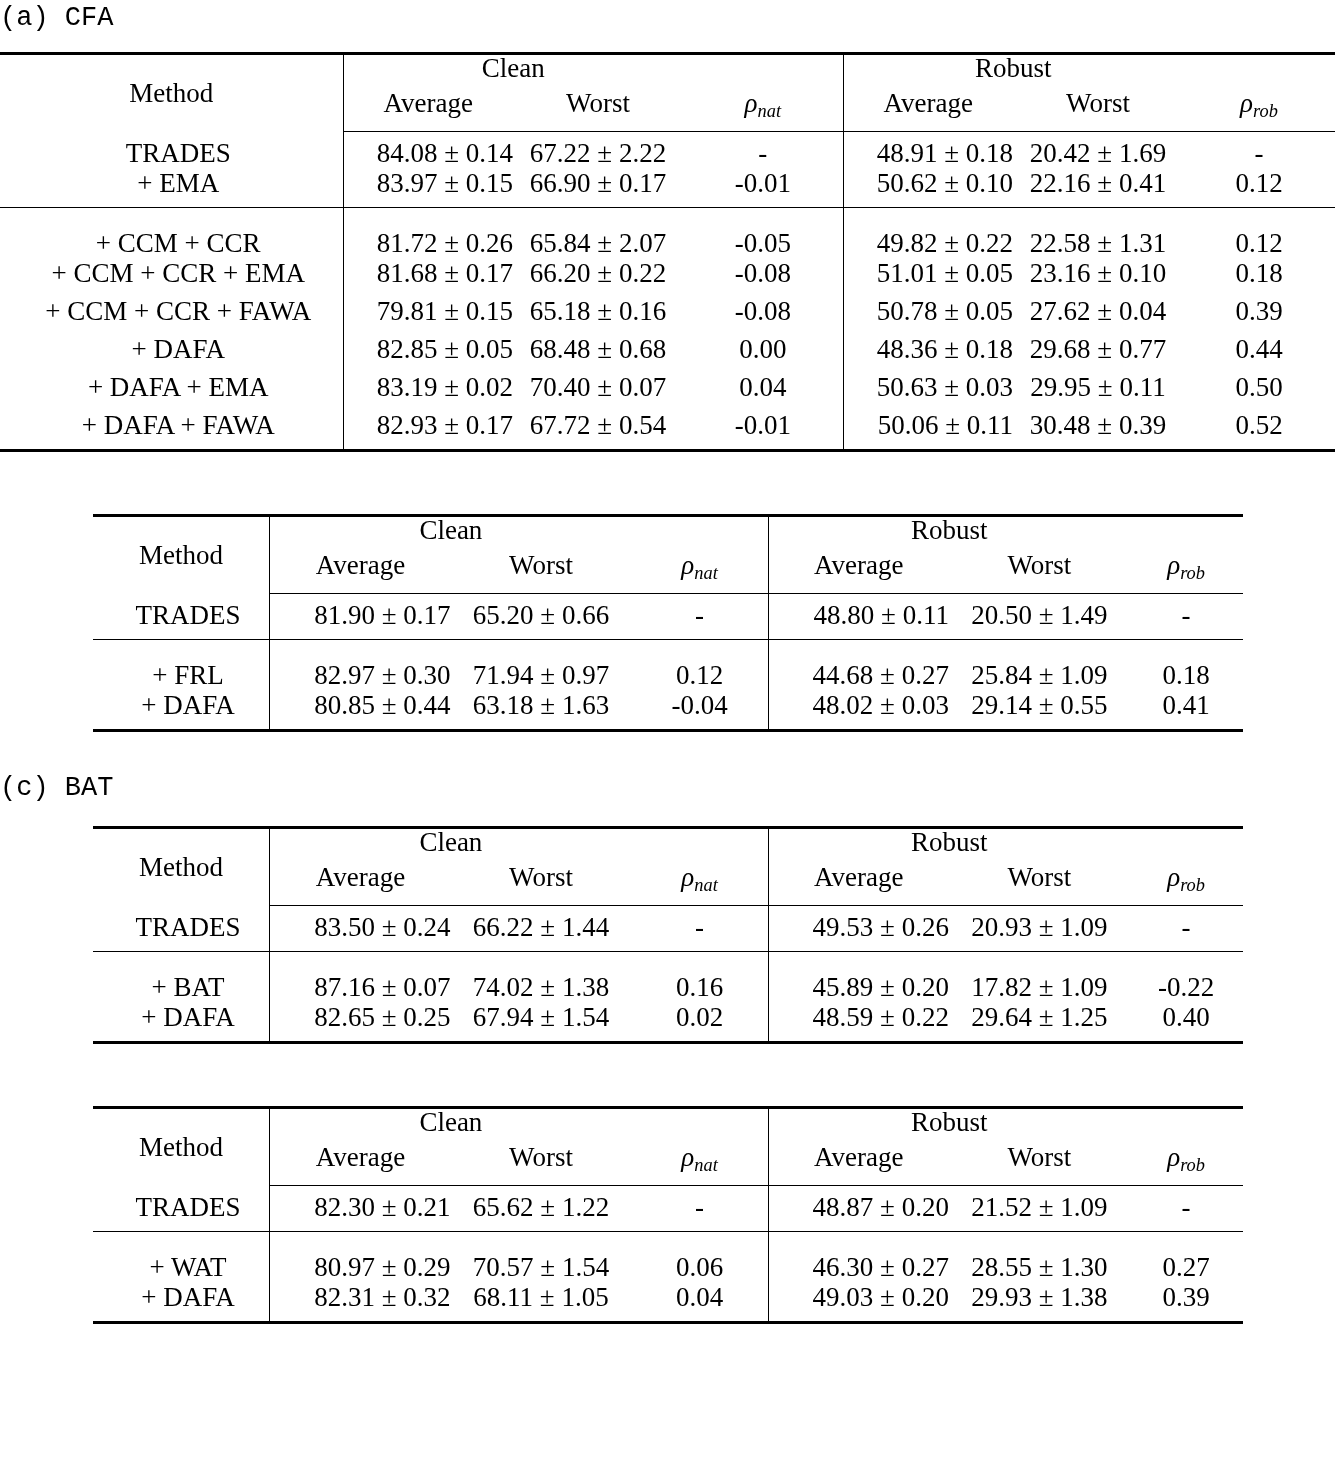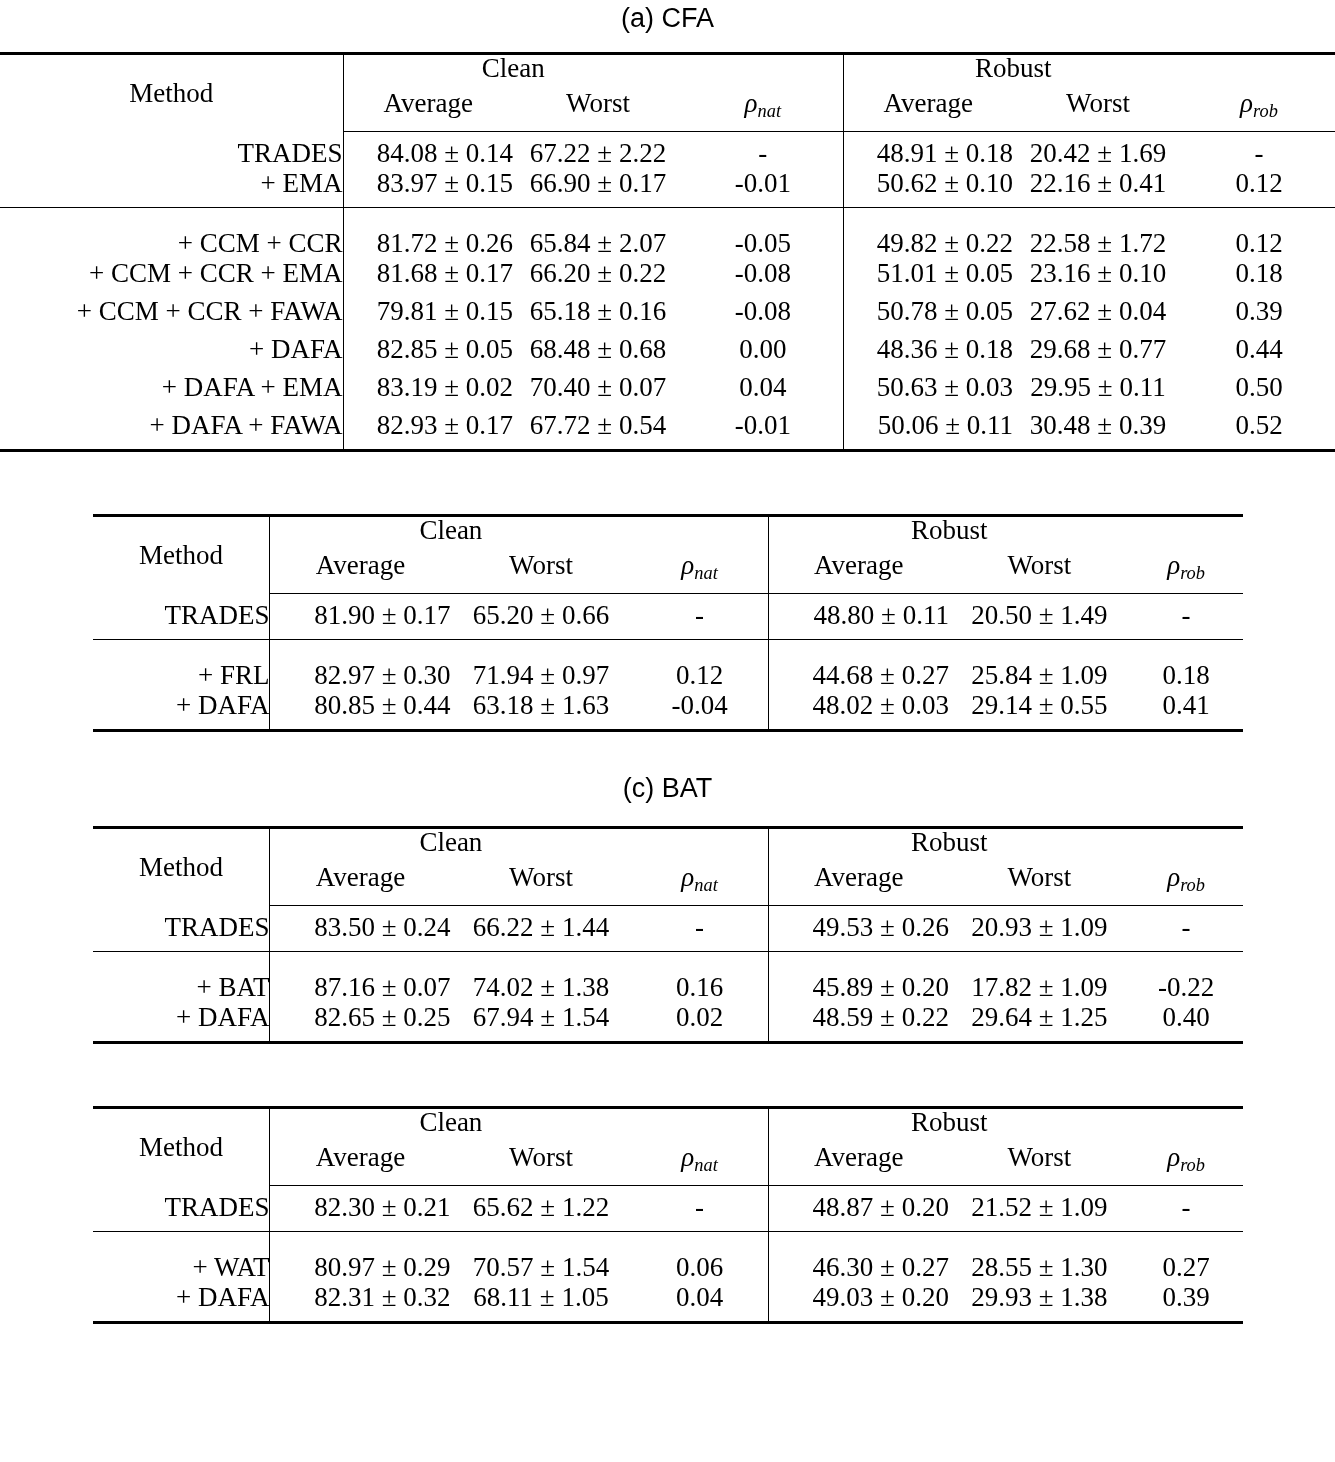--- a/index.html
+++ b/index.html
@@ -15,24 +15,24 @@
     overflow: hidden;
   }
 
   .page {
     position: relative;
     width: 1335px;
     height: 1462px;
   }
 
   .caption {
-    text-align: center;
+    text-align: left;
     font-size: 27px;
     line-height: 32px;
-    font-family: Liberation Sans, sans-serif;
+    font-family: Liberation Mono, monospace;
   }
 
   table.tbl {
     border-collapse: collapse;
     font-size: 27px;
     line-height: 1.0;
     table-layout: fixed;
   }
 
   
@@ -41,21 +41,21 @@
   .rule-mid    { border-bottom: 1.6px solid #000; }
 
   table.tbl td, table.tbl th {
     padding: 0;
     font-weight: normal;
     vertical-align: baseline;
     white-space: nowrap;
   }
 
   .method-cell {
-    text-align: right;
+    text-align: center;
     padding-left: 14px !important;
   }
   .num {
     text-align: center;
   }
   .bold { font-weight: bold; }
 
   
   .vsep-l { border-left: 1.5px solid #000; text-align: right; }
 
@@ -151,21 +151,21 @@
               <td class="vsep-l"></td>
               <td></td>
               <td></td>
             </tr>
             <tr class="row-h">
               <td class="method-cell" style="padding-top: 8px;">+ CCM + CCR</td>
               <td class="num vsep-l" style="padding-top: 8px;">81.72 ± 0.26</td>
               <td class="num" style="padding-top: 8px;">65.84 ± 2.07</td>
               <td class="num" style="padding-top: 8px;">-0.05</td>
               <td class="num vsep-l" style="padding-top: 8px;">49.82 ± 0.22</td>
-              <td class="num" style="padding-top: 8px;">22.58 ± 1.72</td>
+              <td class="num" style="padding-top: 8px;">22.58 ± 1.31</td>
               <td class="num" style="padding-top: 8px;">0.12</td>
             </tr>
             <tr class="row-h">
               <td class="method-cell">+ CCM + CCR + EMA</td>
               <td class="num vsep-l">81.68 ± 0.17</td>
               <td class="num">66.20 ± 0.22</td>
               <td class="num">-0.08</td>
               <td class="num vsep-l bold">51.01 ± 0.05</td>
               <td class="num">23.16 ± 0.10</td>
               <td class="num">0.18</td>

